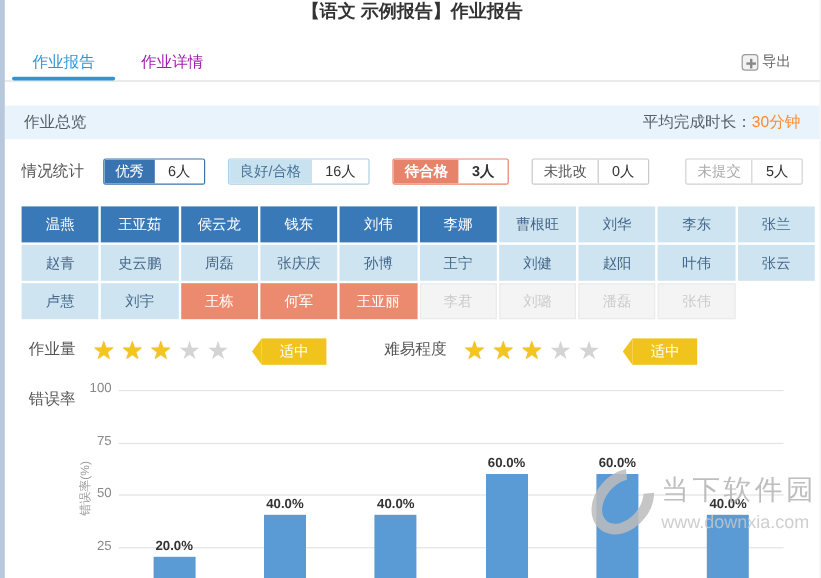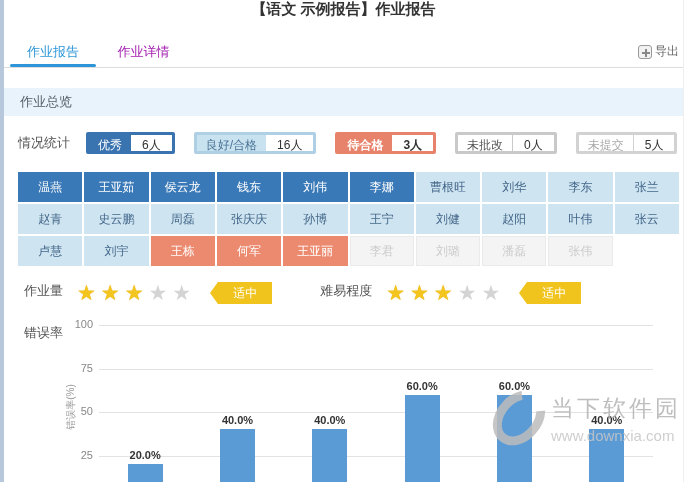--- a/index.html
+++ b/index.html
@@ -8,32 +8,32 @@
   .left-strip { position:absolute; left:0; top:0; width:4px; height:482px; background:#b7c8dd; z-index:9; }
   .page { position:absolute; left:4px; top:0; right:0; bottom:0; border-right:1px solid #eee; }
 
   .header { height:34px; display:flex; align-items:flex-start; justify-content:center; }
   .header h1 { font-size:15px; font-weight:bold; color:#333; }
 
   .tabbar { position:relative; margin-top:4px; border-bottom:1px solid #ddd; height:30px; padding-left:6px; }
   .tab { display:inline-block; padding:0 17px; line-height:27px; font-size:13px; color:#a21caf; cursor:pointer; position:relative; }
   .tab.active { color:#2e96d8; }
   .tab.active::after { content:''; position:absolute; left:0; right:0; bottom:-2px; height:3px; background:#2e96d8; border-radius:2px; }
-  .export { position:absolute; right:4px; top:5px; display:flex; align-items:center; gap:3px; font-size:12px; color:#666; cursor:pointer; }
+  .export { position:absolute; right:24px; top:5px; display:flex; align-items:center; gap:3px; font-size:12px; color:#666; cursor:pointer; }
   .export-ic { width:14px; height:14px; border:1px solid #9a9a9a; border-radius:3px; background:#f2f2f2; position:relative; display:inline-block; }
   .export-ic::before { content:''; position:absolute; left:6px; top:3px; width:2px; height:8px; background:#888; }
   .export-ic::after { content:''; position:absolute; left:3px; top:6px; width:8px; height:2px; background:#888; }
 
   .band { margin-top:20px; height:28px; background:#e9f3fb; display:flex; align-items:center; justify-content:space-between; padding:0 16px; font-size:13px; color:#55606b; }
   .avg-value { color:#ff8a2b; }
 
   .stats { display:flex; align-items:center; margin:16px 14px 0 14px; font-size:13px; color:#555; height:22px; }
   .stats-label { margin-right:16px; white-space:nowrap; }
   .badges { display:flex; align-items:center; flex:1; }
-  .sbadge { display:inline-flex; border:3px solid #0f766e; border-radius:2px; font-size:12px; height:22px; line-height:20px; margin-right:19px; overflow:hidden; background:#fff; white-space:nowrap; }
+  .sbadge { display:inline-flex; border:1px solid #0f766e; border-radius:2px; font-size:12px; height:22px; line-height:20px; margin-right:19px; overflow:hidden; background:#fff; white-space:nowrap; }
   .sbadge .k { padding:0 9px; }
   .sbadge .v { padding:0 11px; color:#333;text-align:center; }
   .sbadge.excellent { border-color:#3a74b0; } .sbadge.excellent .k { background:#3a74b0; color:#fff; }
   .sbadge.good { border-color:#aecfe4; } .sbadge.good .k { background:#c9e2f0; color:#4a7396; }
   .sbadge.pending { border-color:#e8836b;font-weight:bold; } .sbadge.pending .k { background:#e8836b; color:#fff; }
   .sbadge.ungraded { border-color:#c9c9c9; } .sbadge.ungraded .k { color:#555; border-right:1px solid #c9c9c9; }
   .sbadge.missing { border-color:#d2d2d2; margin:0 0 0 auto; } .sbadge.missing .k { color:#aaa; border-right:1px solid #d2d2d2; }
 
   .grid { display:grid; grid-template-columns:repeat(10,1fr); gap:2px; margin:18px 4px 0 14px;border-radius:31px; }
   .cell { height:30px; line-height:30px; text-align:center; font-size:12px; overflow:hidden; cursor:pointer; }
@@ -81,20 +81,23 @@
     <div class="tab active">作业报告</div>
     <div class="tab">作业详情</div>
     <div class="export">
       <span class="export-ic"></span>
       <span>导出</span>
     </div>
   </div>
 
   <div class="band">
     <span>作业总览</span>
+    <span>
+      <span>平均完成时长：</span><span class="avg-value">30分钟</span>
+    </span>
   </div>
 
   <div class="stats">
     <span class="stats-label">情况统计</span>
     <div class="badges" id="badges">
         <div class="sbadge excellent">
           <span class="k">优秀</span>
           <span class="v">6人</span>
         </div>
         <div class="sbadge good">

